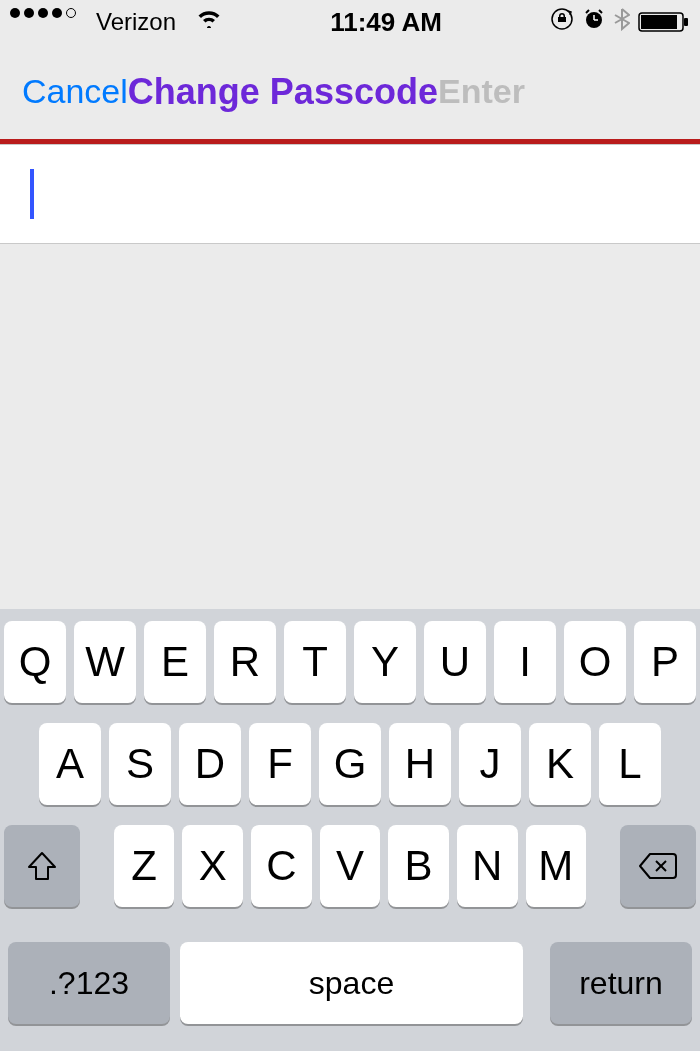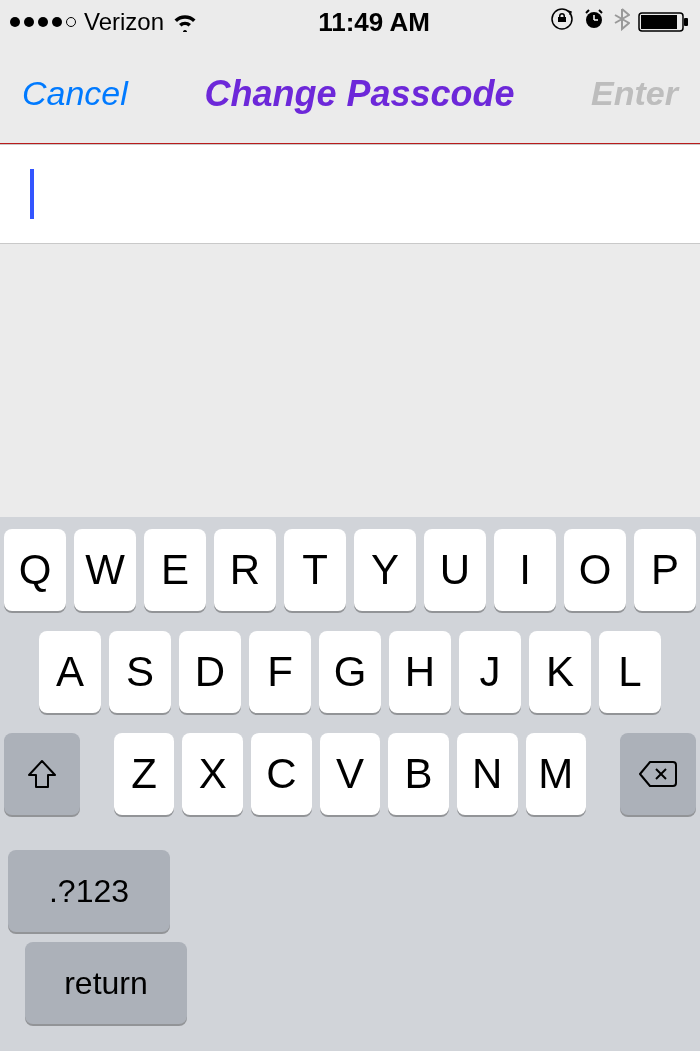--- a/index.html
+++ b/index.html
@@ -16,40 +16,38 @@
     .status-bar {
       height: 44px;
       display: flex;
       align-items: center;
       justify-content: space-between;
       padding: 0 10px;
       font-size: 24px;
       font-weight: 500;
       color: #000;
     }
-    .status-left { display: flex; align-items: center; gap: 8px; }
+    .status-left { display: flex; align-items: flex-start; gap: 20px; }
     .signal-dots { display: flex; gap: 4px; align-items: center; }
     .signal-dot { width: 10px; height: 10px; border-radius: 50%; background: #000; }
     .signal-dot.empty { background: transparent; border: 1.5px solid #000; }
     .carrier { font-size: 24px; }
     .wifi-icon { display: inline-flex; }
     .status-center { font-weight: 600; font-size: 26px; text-align: center; }
     .status-right { display: flex; align-items: center; gap: 8px; }
     .battery { display: inline-flex; align-items: center; }
 
     
     .nav-bar {
       height: 100px;
       display: flex;
       align-items: center;
-      justify-content: space-between;
       padding: 0 22px;
-      border-bottom: 1px solid #b91c1c;
+      border-bottom: 5px solid #b91c1c;
       background: #ebebeb;
-      font-style: italic;
     }
     .nav-left {
       color: #007aff;
       font-size: 34px;
       font-weight: 400;
     }
     .nav-title {
       font-size: 36px;
       font-weight: 600;
       color: #6d28d9;
@@ -122,35 +120,35 @@
       width: 62px;
       user-select: none;
     }
     .kb-row.row2 { padding: 0 34px; }
     .kb-row.row3 { gap: 8px; }
     .key.fn {
       background: #acb1b9;
       width: 78px;
     }
     .key.fn svg { display: block; }
-    .kb-row.row4 { gap: 10px; padding: 15px 4px; flex-direction: column; }
+    .kb-row.row4 { gap: 10px; padding: 15px 4px; }
     .key.numsym {
       background: #acb1b9;
       width: 162px;
       font-size: 32px;
     }
     .key.space {
       background: #fff;
       flex: 1;
       font-size: 32px;
       width: 338px;
     }
     .key.return {
       background: #acb1b9;
-      width: 162px;
+      width: 142px;
       font-size: 32px;
       margin-left: 17px;
     }
     .row3-gap { width: 18px; }
   </style>
 </head>
 <body>
 
 <div class="status-bar">
   <div class="status-left">
@@ -256,15 +254,16 @@
     <div class="key fn">
       <svg width="40" height="30" viewBox="0 0 40 30">
         <path d="M12 3 H35 A3 3 0 0 1 38 6 V24 A3 3 0 0 1 35 27 H12 L2 15 Z" fill="none" stroke="#000" stroke-width="2" stroke-linejoin="round"></path>
         <line x1="18" y1="10" x2="28" y2="20" stroke="#000" stroke-width="2"></line>
         <line x1="28" y1="10" x2="18" y2="20" stroke="#000" stroke-width="2"></line>
       </svg>
     </div>
   </div>
   <div class="kb-row row4">
     <div class="key numsym">.?123</div>
+    <div class="key space">space</div>
     <div class="key return">return</div>
   </div>
 </div>
 
 </body></html>

